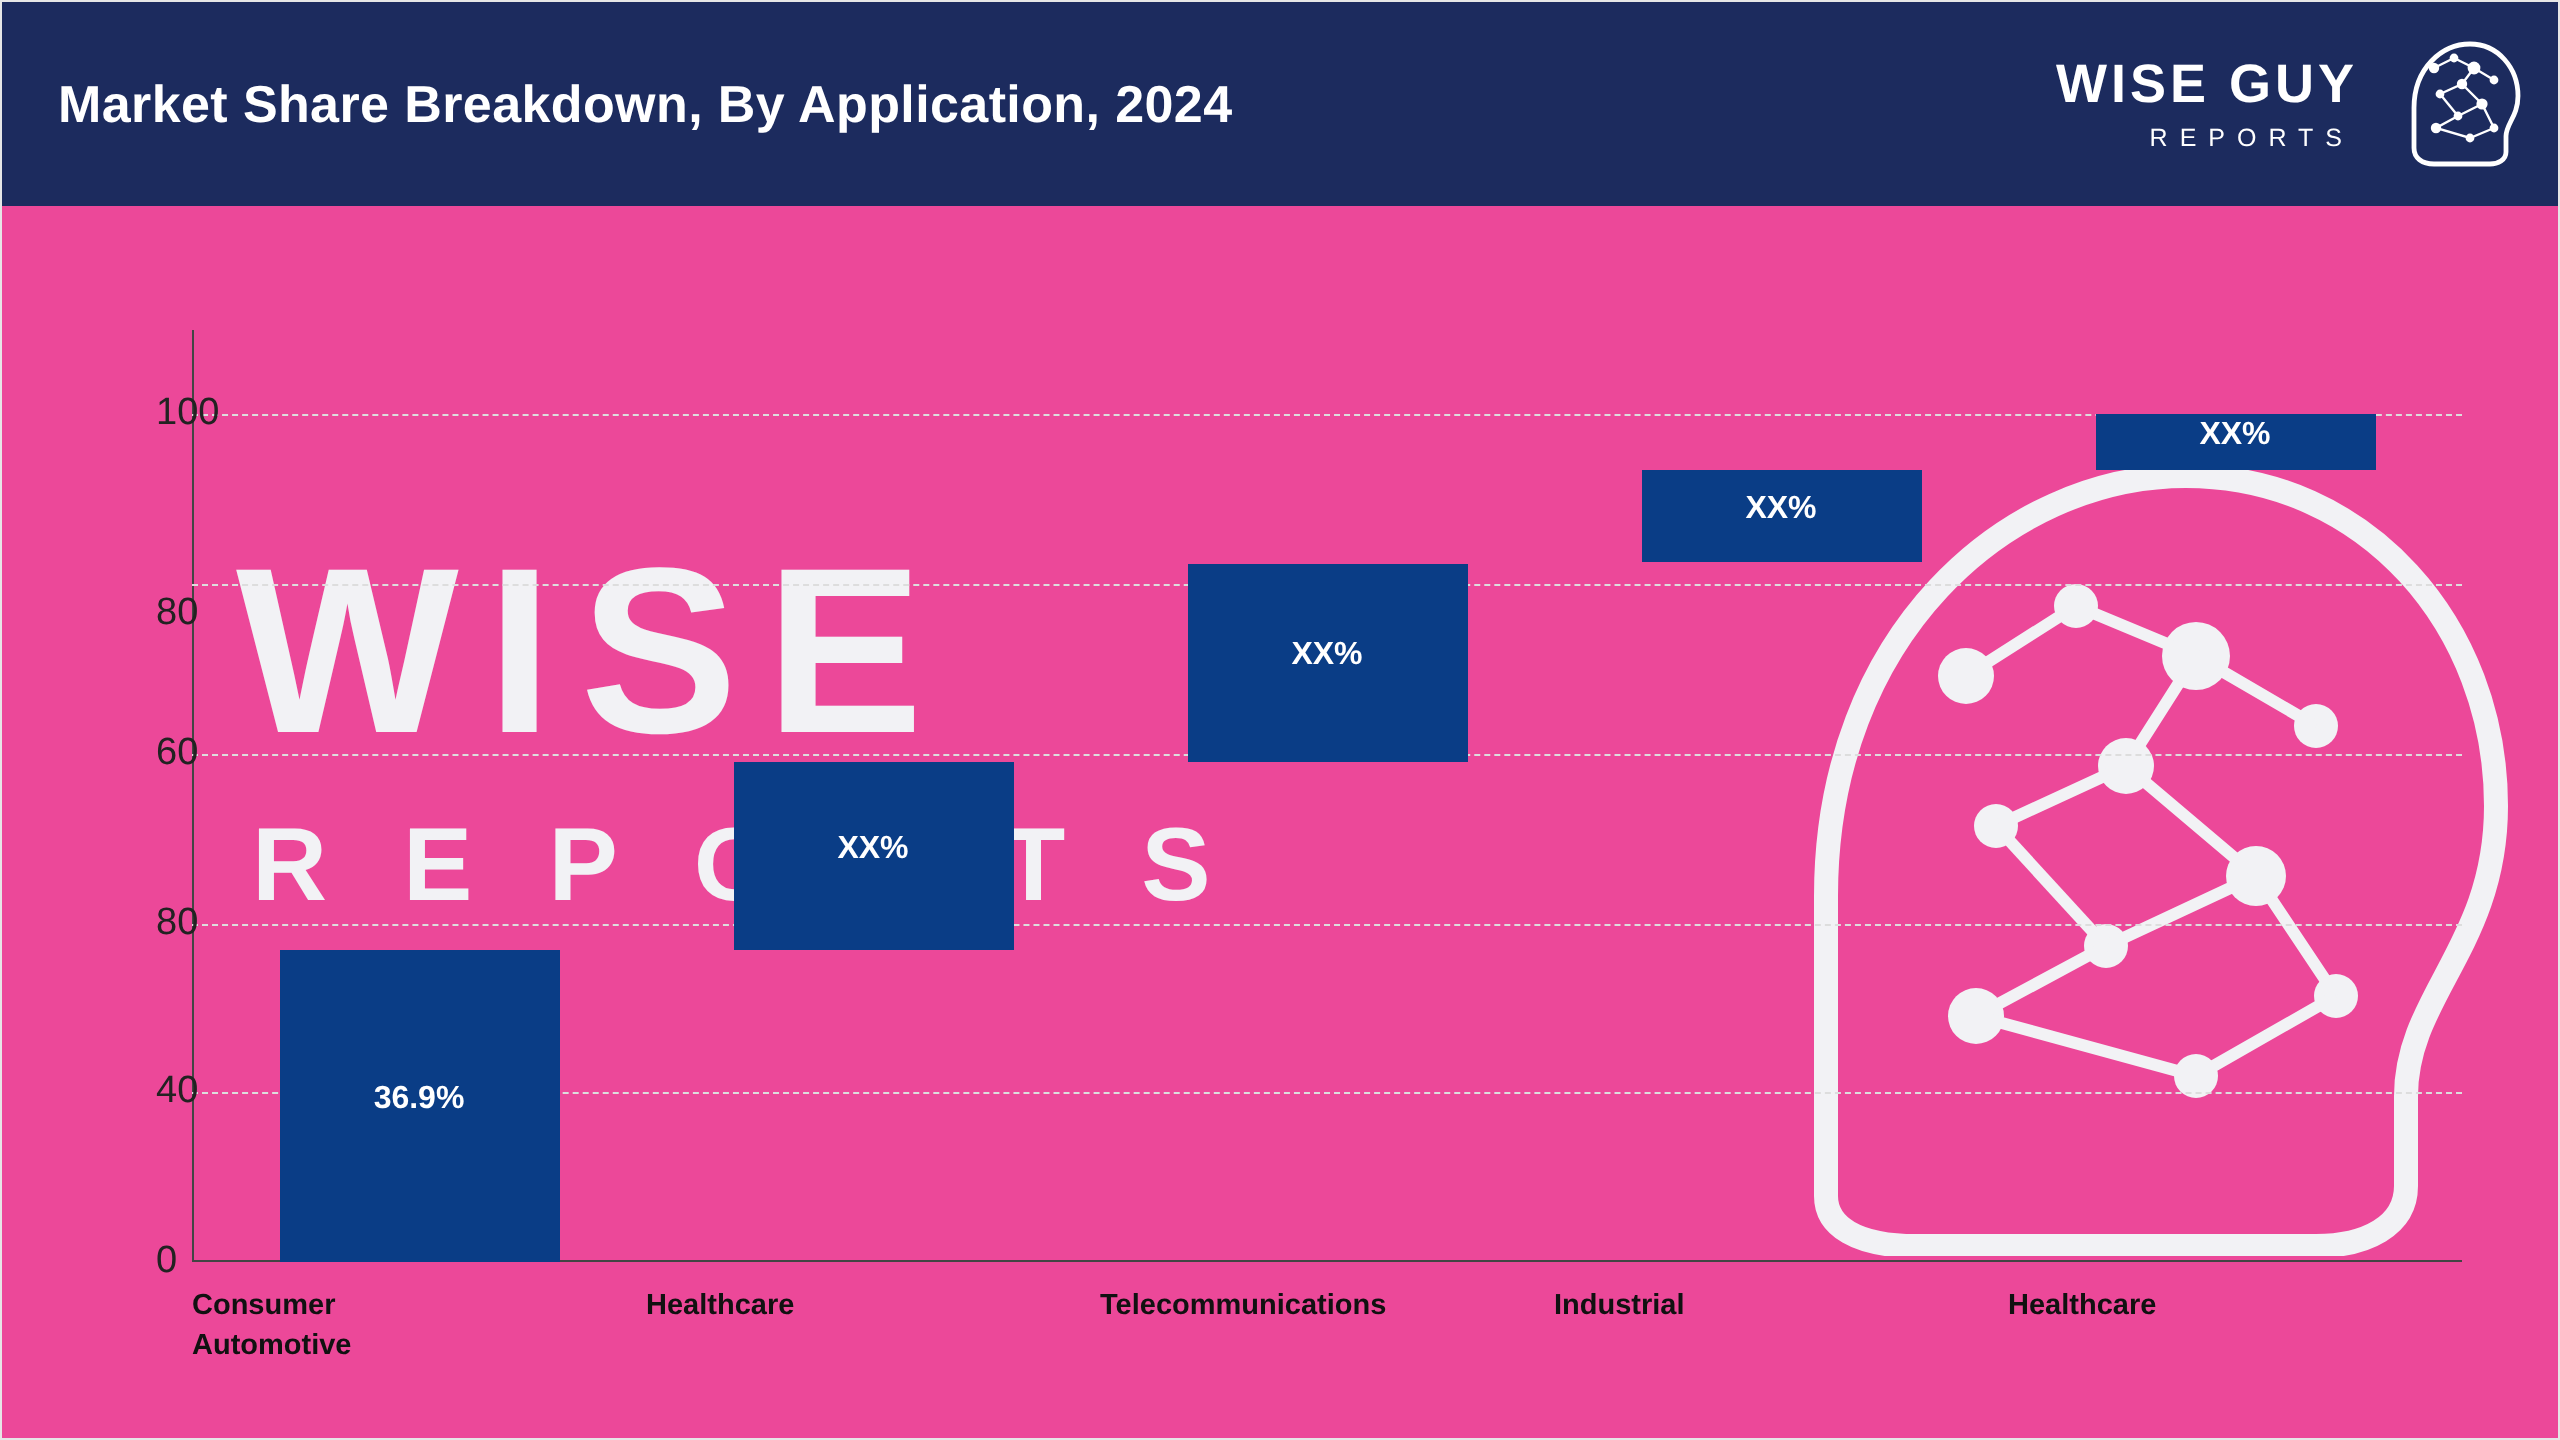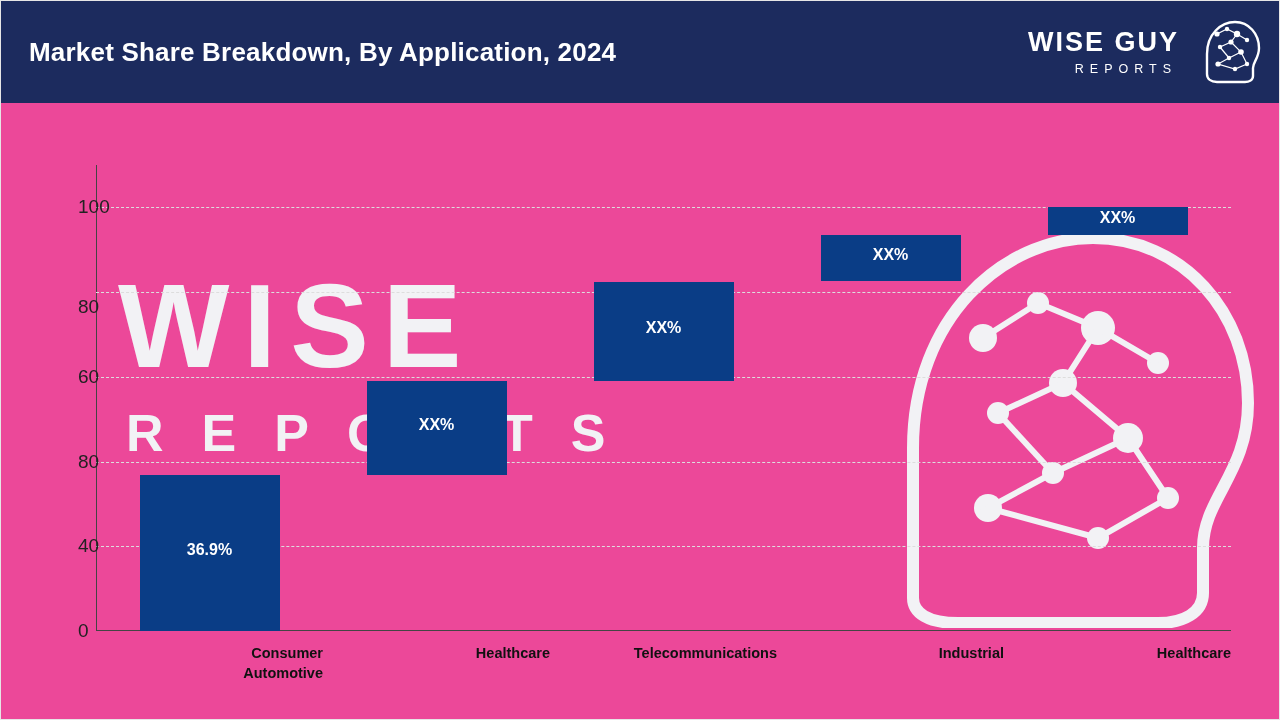--- a/index.html
+++ b/index.html
@@ -159,21 +159,21 @@
     left: 0;
     width: 100%;
     text-align: center;
     color: #ffffff;
     font-size: 16px;
     font-weight: bold;
     white-space: nowrap;
   }
   .cat-label {
     position: absolute;
-    text-align: right;
+    text-align: left;
     font-size: 14.5px;
     font-weight: bold;
     color: #111111;
     line-height: 1.35;
   }
 </style>
 </head>
 <body>
 
 <div class="page">

